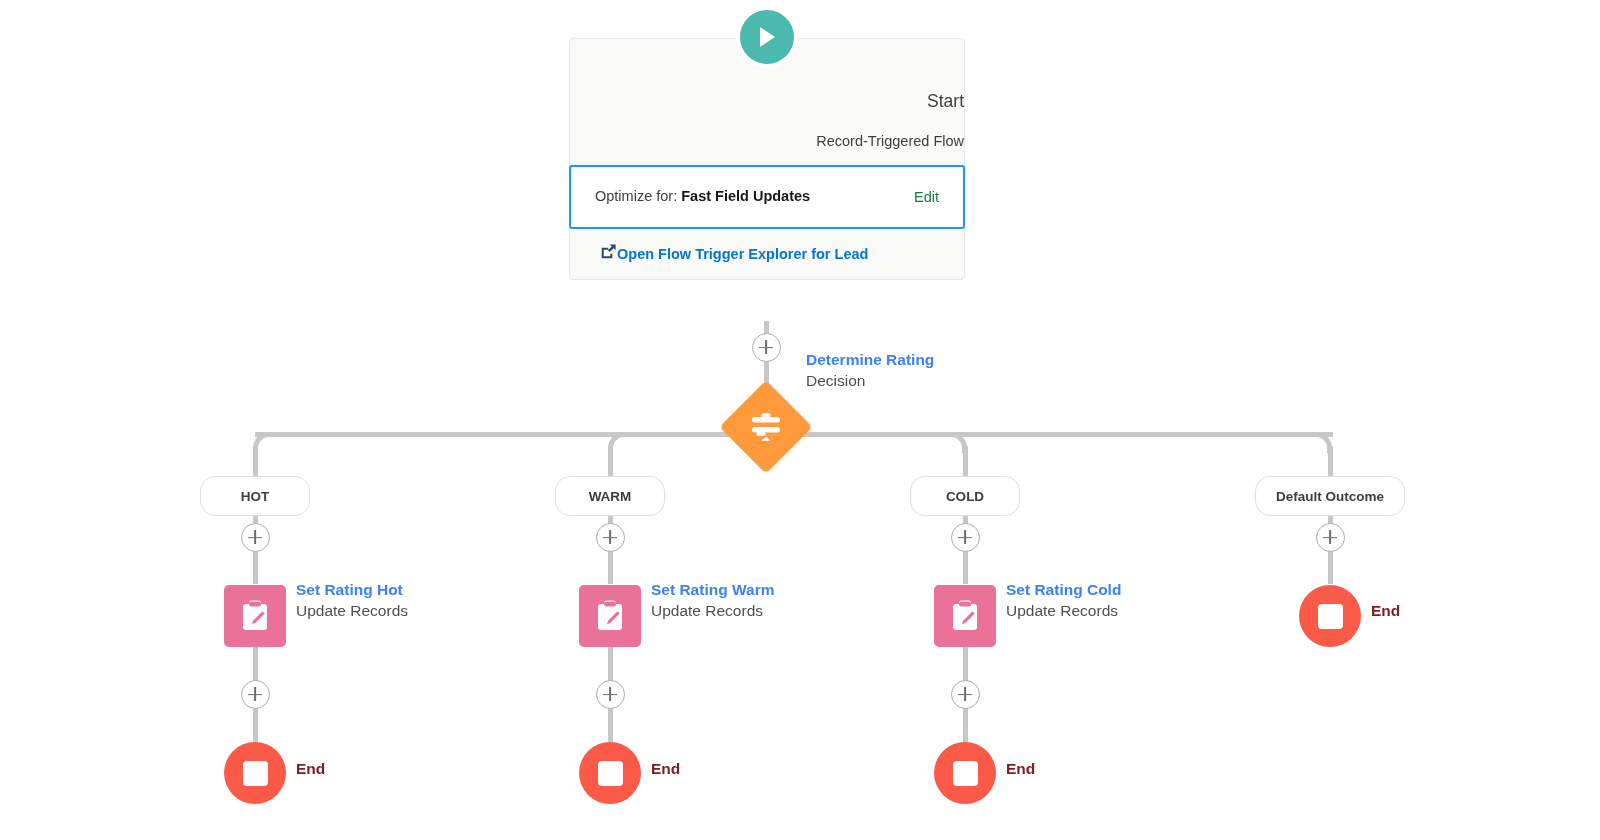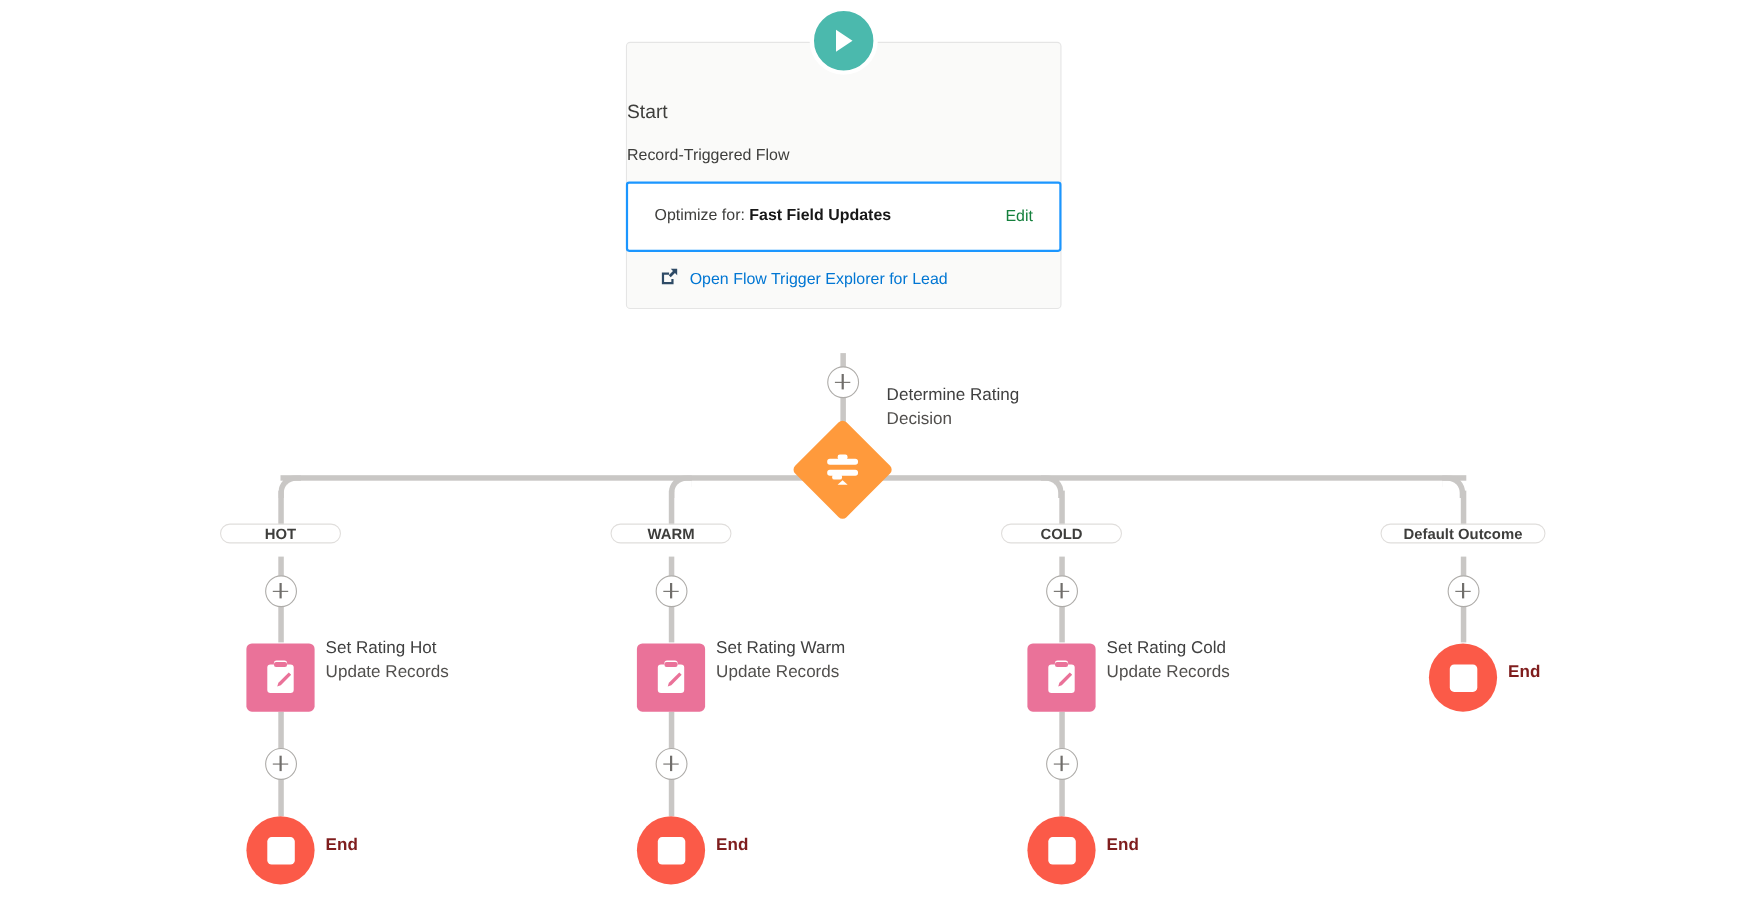--- a/index.html
+++ b/index.html
@@ -69,21 +69,21 @@
     top: 38px;
     width: 396px;
     background: #fafaf9;
     border: 1px solid #e5e5e5;
     border-radius: 4px;
     box-sizing: border-box;
     z-index: 3;
   }
   .start-header {
     padding: 52px 0 16px 0;
-    text-align: left;
+    text-align: right;
   }
   .start-title {
     font-size: 17.5px;
     color: #3e3e3c;
     line-height: 1.25;
   }
   .start-sub {
     font-size: 14.5px;
     color: #3e3e3c;
     margin-top: 20px;
@@ -125,21 +125,21 @@
     right: 24px;
     top: 22px;
     font-size: 14.5px;
     color: #15803d;
     cursor: pointer;
   }
   .start-footer {
     padding: 14px 0 15px 30px;
     display: flex;
     align-items: center;
-    gap: 10px;
+    font-weight: bold;
   }
   .start-footer .lbl {
     font-size: 14.5px;
     color: #0176d3;
     cursor: pointer;
   }
 
   
   #decision {
     position: absolute;
@@ -160,27 +160,27 @@
     left: 50%; top: 50%;
     transform: translate(-50%,-50%) rotate(-45deg);
     width: 34px; height: 34px;
   }
   .node-label {
     position: absolute;
     font-size: 15.5px;
     line-height: 1.35;
     white-space: nowrap;
   }
-  .node-label .t { font-weight: normal; color: #404040; }
+  .node-label .t { font-weight: bold; color: #3b82f6; }
   .node-label .s { color: #514f4d; }
 
   
   .pill {
     position: absolute;
-    height: 18px;
+    height: 40px;
     background: #ffffff;
     border: 1px solid #e0dedc;
     border-radius: 15px;
     display: flex;
     align-items: center;
     justify-content: center;
     padding: 0 18px;
     box-sizing: border-box;
     font-size: 13.5px;
     font-weight: bold;

